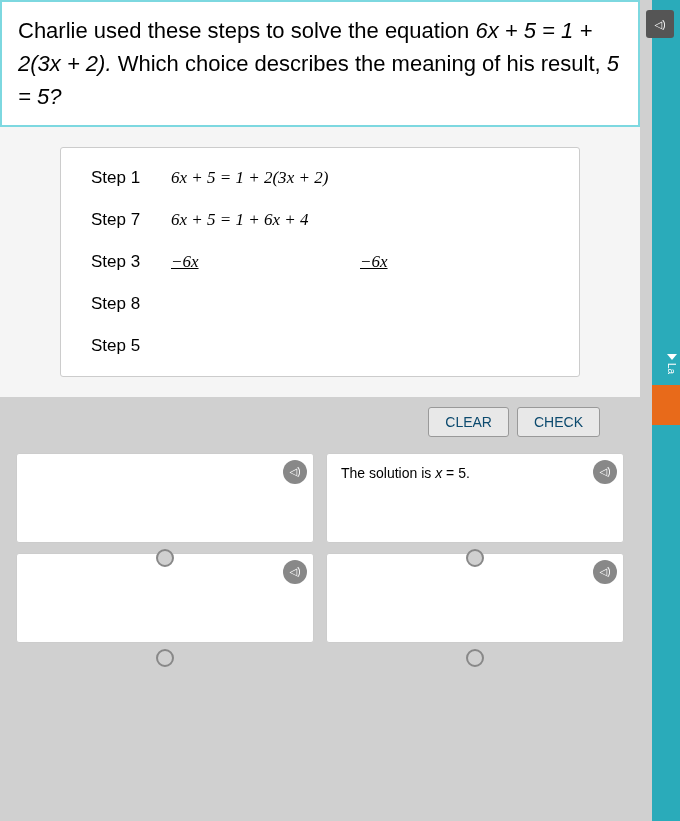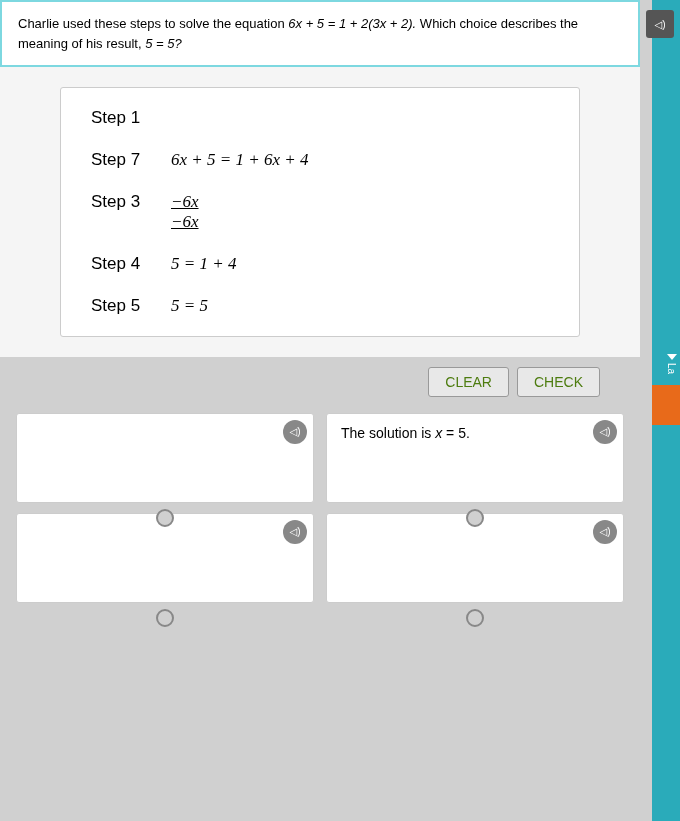--- a/index.html
+++ b/index.html
@@ -82,21 +82,21 @@
       margin-right: 40px;
       padding: 0;
     }
 
     
     .question-header {
       background: white;
       border: 2px solid #7dd8e0;
       padding: 12px 16px;
       margin: 0;
-      font-size: 13px;
+      font-size: 22px;
       line-height: 1.5;
       font-family: Arial, sans-serif;
     }
 
     .question-header .math {
       font-style: italic;
     }
 
     
     .steps-container {
@@ -135,21 +135,20 @@
       display: flex;
       align-items: baseline;
       gap: 40px;
       font-style: italic;
     }
 
     .step-3-content {
       display: flex;
       align-items: baseline;
       width: 100%;
-      flex-direction: column;
     }
 
     .underline-text {
       text-decoration: underline;
       font-style: italic;
     }
 
     .step-3-gap {
       flex: 1;
     }
@@ -164,21 +163,21 @@
     }
 
     .btn-clear, .btn-check {
       padding: 6px 16px;
       font-family: Arial, sans-serif;
       font-size: 14px;
       border: 1px solid #999;
       background: #e8e8e8;
       border-radius: 3px;
       cursor: pointer;
-      color: #4d7c0f;
+      color: #0c4a6e;
     }
 
     
     .choices-grid {
       display: grid;
       grid-template-columns: 1fr 1fr;
       gap: 0;
       padding: 0 10px 10px 10px;
       background: #d0d0d0;
     }
@@ -264,51 +263,48 @@
       <span class="math"> <i>6x</i> + 5 = 1 + 2(3<i>x</i> + 2).</span>
       <span> Which choice describes the meaning of his result, </span>
       <span class="math">5 = 5?</span>
     </div>
 
     <div class="steps-container">
       <div class="steps-box">
 
         <div class="step-row">
           <div class="step-label">Step 1</div>
+          <div class="step-content">
+            <span><i>6x</i> + 5 = 1 + 2(3<i>x</i> + 2)</span>
+          </div>
         </div>
 
         <div class="step-row">
           <div class="step-label">Step 7</div>
           <div class="step-content">
             <span><i>6x</i> + 5 = 1 + 6<i>x</i> + 4</span>
           </div>
         </div>
 
         <div class="step-row">
           <div class="step-label">Step 3</div>
           <div class="step-3-content">
             <span class="underline-text">−6<i>x</i></span>
             <span class="step-3-gap"></span>
             <span class="underline-text">−6<i>x</i></span>
             <span style="flex:1;"></span>
           </div>
         </div>
 
         <div class="step-row">
-          <div class="step-label">Step 4</div>
-          <div class="step-content">
-            <span>5 = 1 + 4</span>
-          </div>
+          <div class="step-label">Step 8</div>
         </div>
 
         <div class="step-row">
           <div class="step-label">Step 5</div>
-          <div class="step-content">
-            <span>5 = 5</span>
-          </div>
         </div>
 
       </div>
     </div>
 
     <div class="buttons-row">
       <button class="btn-clear">CLEAR</button>
       <button class="btn-check">CHECK</button>
     </div>
 

